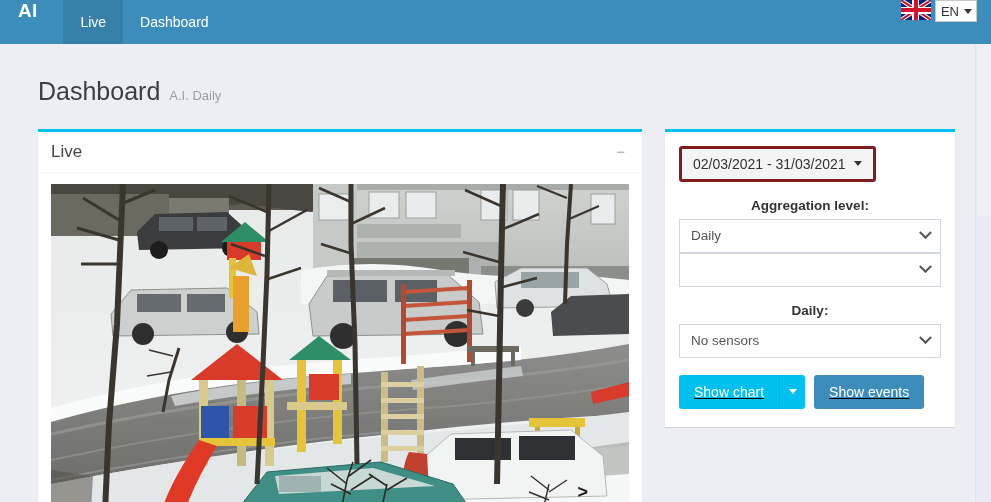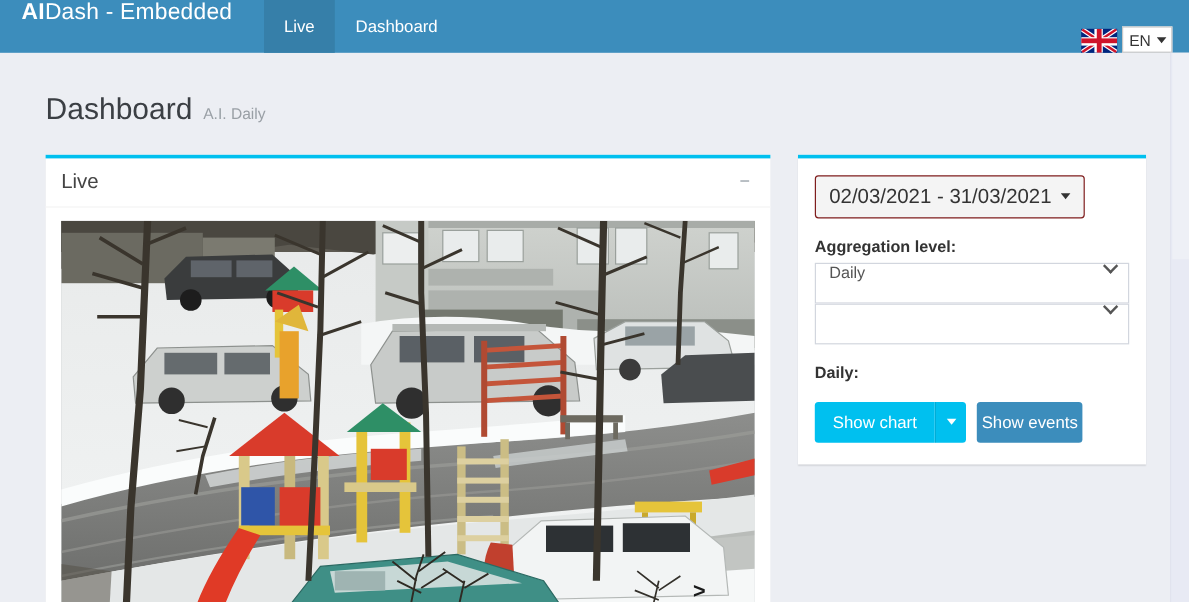--- a/index.html
+++ b/index.html
@@ -35,21 +35,21 @@
     color: #ffffff;
     font-size: 14px;
     text-decoration: none;
     white-space: nowrap;
   }
   .nav-tab.active { background: #367fa9; }
 
   #lang-wrap {
     position: absolute;
     right: 14px; top: 0; bottom: 0;
-    display: flex; align-items: flex-end; gap: 0;
+    display: flex; align-items: flex-start; gap: 0;
   }
   #flag-icon {
     width: 30px; height: 20px;
     position: relative;
     overflow: hidden;
     background: #00247d;
     flex: none;
   }
   #flag-icon i { position: absolute; display: block; }
   .fx-diagw1 { width: 34px; height: 4px; background: #fff; top: 8px; left: -2px; transform: rotate(33.7deg); }
@@ -129,57 +129,57 @@
     line-height: 1; font-family: "Liberation Sans", sans-serif;
     cursor: pointer;
   }
 
   
   #filter-body { padding: 14px 14px 18px 14px; }
   .field-label {
     font-size: 13.5px; color: #333; font-weight: bold;
     margin: 0 0 6px 0;
   }
-  .field-label.spaced { margin-top: 16px; }
+  .field-label.spaced { margin-top: 16px; text-align: center; }
 
   #interval-btn {
     display: inline-flex; align-items: center; gap: 8px;
     background: #f4f4f4;
-    border: 1px solid #7f1d1d;
+    border: 3px solid #7f1d1d;
     border-radius: 3px;
     padding: 7px 11px;
-    font-size: 17px; color: #333;
+    font-size: 14px; color: #333;
     cursor: pointer;
     font-family: "Liberation Sans", sans-serif;
   }
   #interval-btn .caret-dn {
     width: 0; height: 0;
     border-left: 4px solid transparent;
     border-right: 4px solid transparent;
     border-top: 5px solid #333;
   }
 
   .select-box {
     width: 100%; height: 34px;
     border: 1px solid #d2d6de;
     background: #ffffff;
-    display: flex; align-items: flex-start; justify-content: space-between;
+    display: flex; align-items: center; justify-content: space-between;
     padding: 0 10px 0 11px;
     font-size: 13.5px; color: #555;
     cursor: pointer;
   }
   .chev {
     width: 9px; height: 9px;
     border-right: 2px solid #555;
     border-bottom: 2px solid #555;
     transform: rotate(45deg) translate(-2px,-2px);
     flex: none;
   }
 
-  #button-row { display: flex; align-items: flex-end; margin-top: 17px; }
+  #button-row { display: flex; align-items: flex-end; margin-top: 17px; text-decoration: underline; }
   .btn {
     border: none; cursor: pointer;
     font-family: "Liberation Sans", sans-serif;
     font-size: 14px; color: #ffffff;
     height: 34px;
   }
   #show-chart-btn {
     background: #00c0ef;
     padding: 0 15px;
     border-radius: 3px 0 0 3px;
@@ -192,21 +192,21 @@
     display: flex; align-items: center; justify-content: center;
   }
   #show-chart-caret .caret-dn {
     width: 0; height: 0;
     border-left: 4px solid transparent;
     border-right: 4px solid transparent;
     border-top: 5px solid #ffffff;
   }
   #show-events-btn {
     background: #3c8dbc;
-    padding: 0 4px;
+    padding: 0 15px;
     border-radius: 3px;
     margin-left: 9px;
   }
 
   
   #scroll-track {
     position: absolute; top: 44px; right: 0; width: 16px; bottom: 0;
     background: #e8eaf4;
     border-left: 1px solid #e1e3ee;
   }
@@ -214,21 +214,20 @@
     position: absolute; top: 0; left: 1px; width: 14px; height: 172px;
     background: #eef0f6;
   }
 </style>
 </head>
 <body>
 
 <div id="navbar">
   <div id="brand">
     <span class="b">AI</span>
-      <span>Dash - Embedded</span>
   </div>
 
   <a class="nav-tab active" href="#">
     <span>Live</span>
   </a>
   <a class="nav-tab" href="#">
     <span>Dashboard</span>
   </a>
 
   <div id="lang-wrap">
@@ -462,20 +461,24 @@
         <span>Daily</span>
         <span class="chev"></span>
       </div>
 
       <div class="select-box">
         <span></span>
         <span class="chev"></span>
       </div>
 
       <div class="field-label spaced">Daily:</div>
+      <div class="select-box">
+        <span>No sensors</span>
+        <span class="chev"></span>
+      </div>
 
       <div id="button-row">
         <button id="show-chart-btn" class="btn">Show chart</button>
         <button id="show-chart-caret" class="btn">
           <span class="caret-dn"></span>
         </button>
         <button id="show-events-btn" class="btn">Show events</button>
       </div>
 
     </div>

